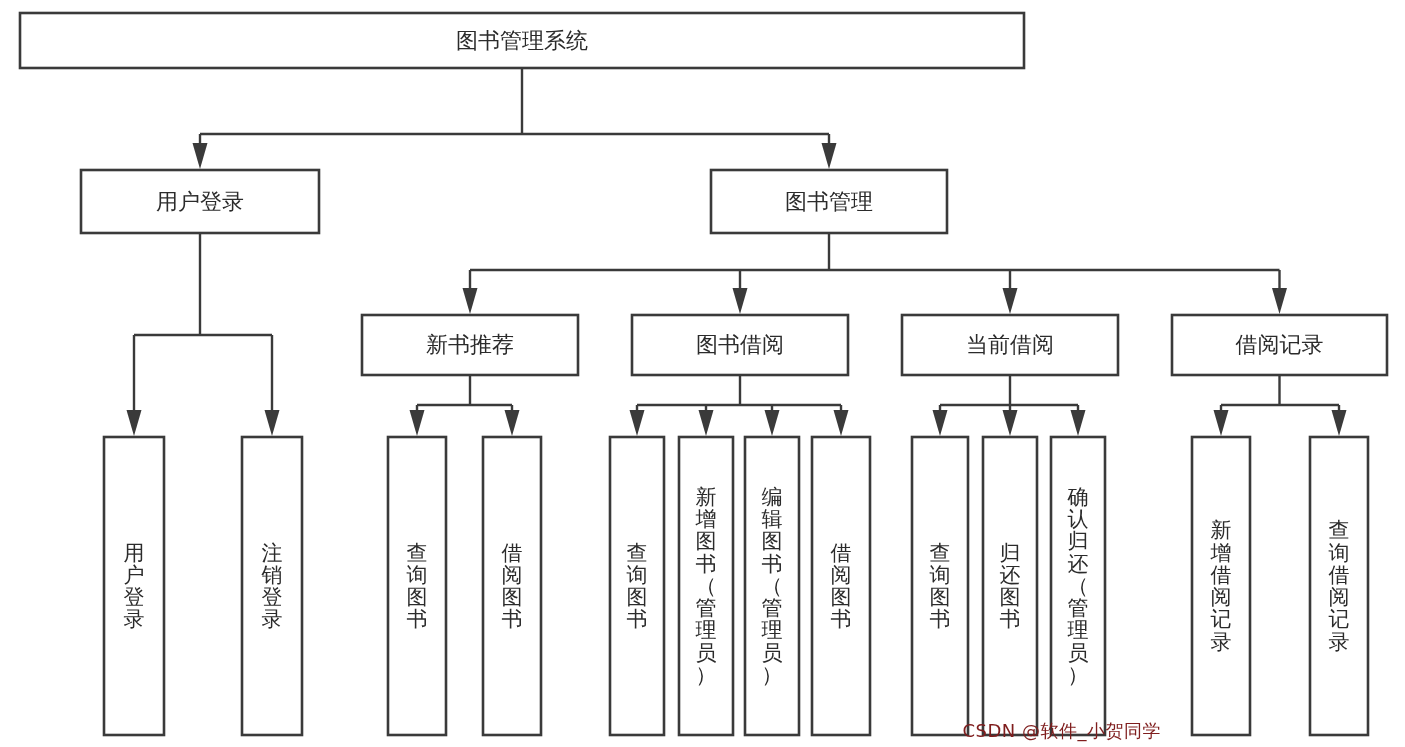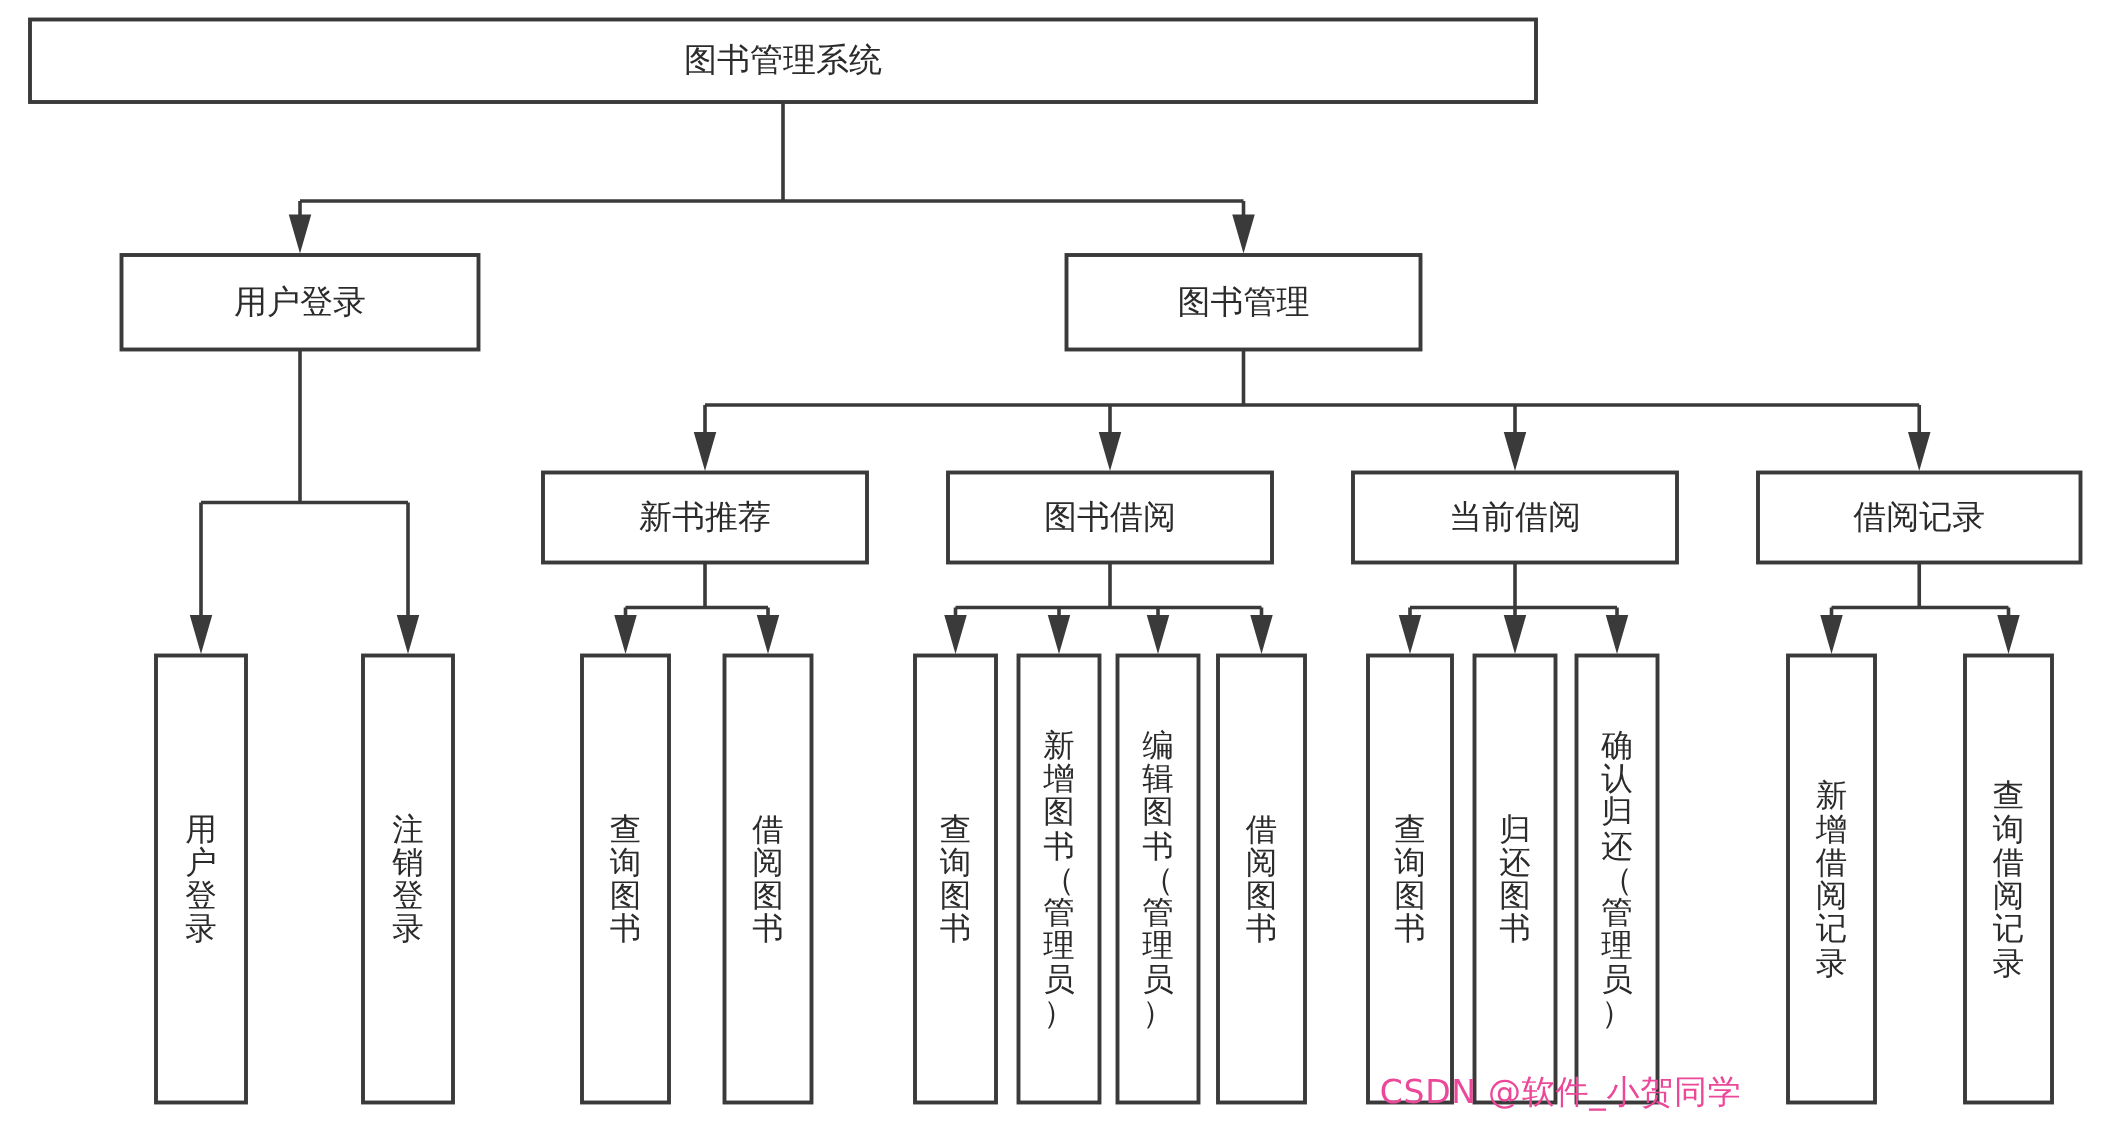--- a/index.html
+++ b/index.html
@@ -65,22 +65,22 @@
     font-family: "DejaVu Sans", "Liberation Sans", sans-serif;
   }
   .vlabel span {
     display: block;
     text-align: center;
   }
   .watermark {
     position: absolute;
     right: 14px;
     bottom: 4px;
-    font-size: 22px;
-    color: #ec4899;
+    font-size: 18px;
+    color: #7f1d1d;
     letter-spacing: 0.5px;
     white-space: nowrap;
     font-family: "DejaVu Sans", "Liberation Sans", sans-serif;
   }
 </style>
 </head>
 <body>
 
 <div id="diagram-root">
   <svg class="diagram-canvas" id="diagram-canvas" viewBox="0 0 1405 747" xmlns="http://www.w3.org/2000/svg">

